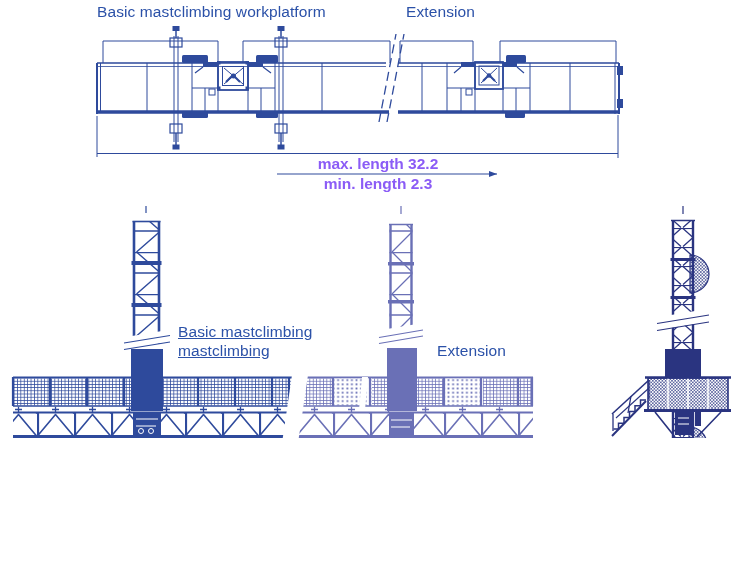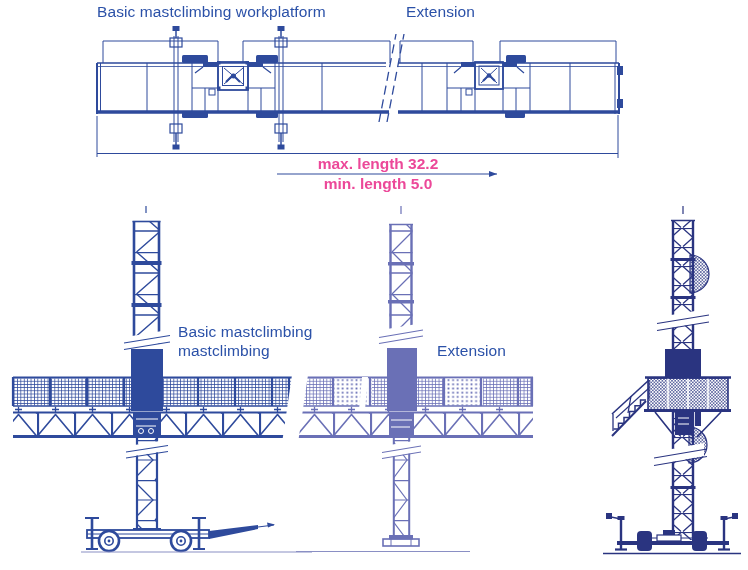--- a/index.html
+++ b/index.html
@@ -1,22 +1,22 @@
 <!DOCTYPE html>
 <html><head>
 <meta charset="utf-8">
 <style>
   html,body{margin:0;padding:0;background:#ffffff;}
-  #stage{position:relative;width:748px;height:570px;background:#fff;overflow:hidden;
+  #stage{position:relative;width:748px;height:438px;background:#fff;overflow:hidden;
          font-family:"Liberation Sans",sans-serif;}
   #drawing{position:absolute;left:0;top:0;}
   .lbl{position:absolute;font-size:15.5px;line-height:1.22;color:#2b51a8;white-space:nowrap;
        letter-spacing:0.1px;}
   .dim{position:absolute;left:258px;width:240px;text-align:center;font-weight:bold;
-       color:#ec4899;font-size:15.5px;white-space:nowrap;}
+       color:#8b5cf6;font-size:15.5px;white-space:nowrap;}
   .lbl span{display:block;}
 </style>
 </head>
 <body>
 
 <div id="stage">
 
 <svg id="drawing" width="748" height="570" viewBox="0 0 748 570" xmlns="http://www.w3.org/2000/svg">
   <defs>
     <pattern id="meshL" width="3.4" height="3.2" patternUnits="userSpaceOnUse">
@@ -336,21 +336,21 @@
       </g>
       <path d="M603,553.5 H741" stroke-width="1.3"></path>
     </g>
   </g>
 </svg>
 
 <div class="lbl" style="left:97px;top:3px;">Basic mastclimbing workplatform</div>
 <div class="lbl" style="left:406px;top:3px;">Extension</div>
 
 <div class="dim" style="top:155px;">max. length 32.2</div>
-<div class="dim" style="top:175px;">min. length 5.0</div>
-
-<div class="lbl" style="left:178px;top:323px;">
+<div class="dim" style="top:175px;">min. length 2.3</div>
+
+<div class="lbl" style="left:178px;top:323px;text-decoration:underline;">
   <span>Basic mastclimbing</span>
   <span>mastclimbing</span>
 </div>
 <div class="lbl" style="left:437px;top:342px;">Extension</div>
 
 </div>
 
 </body></html>

